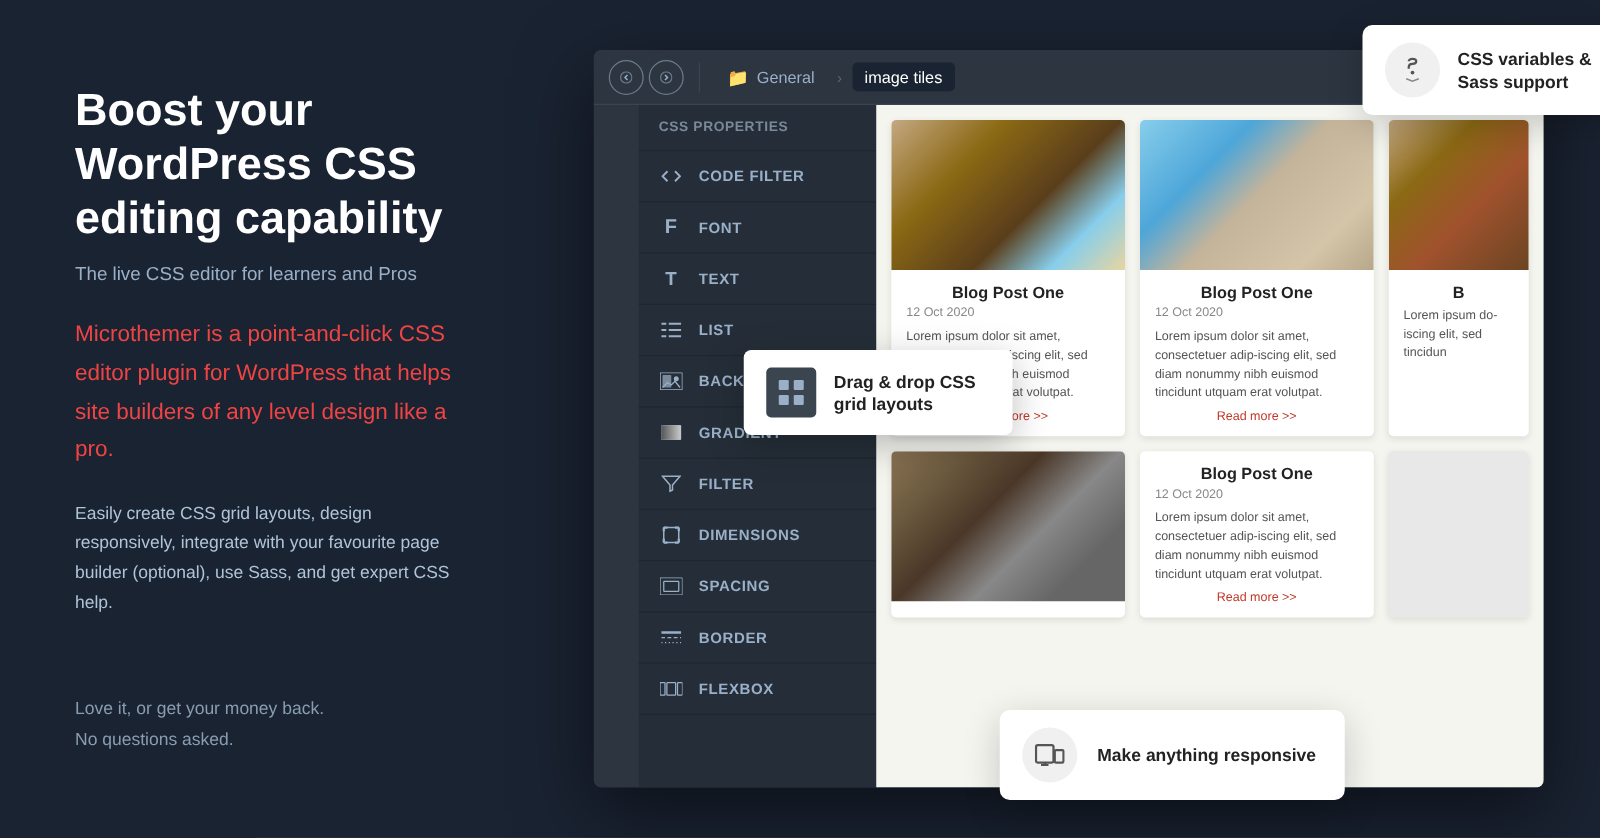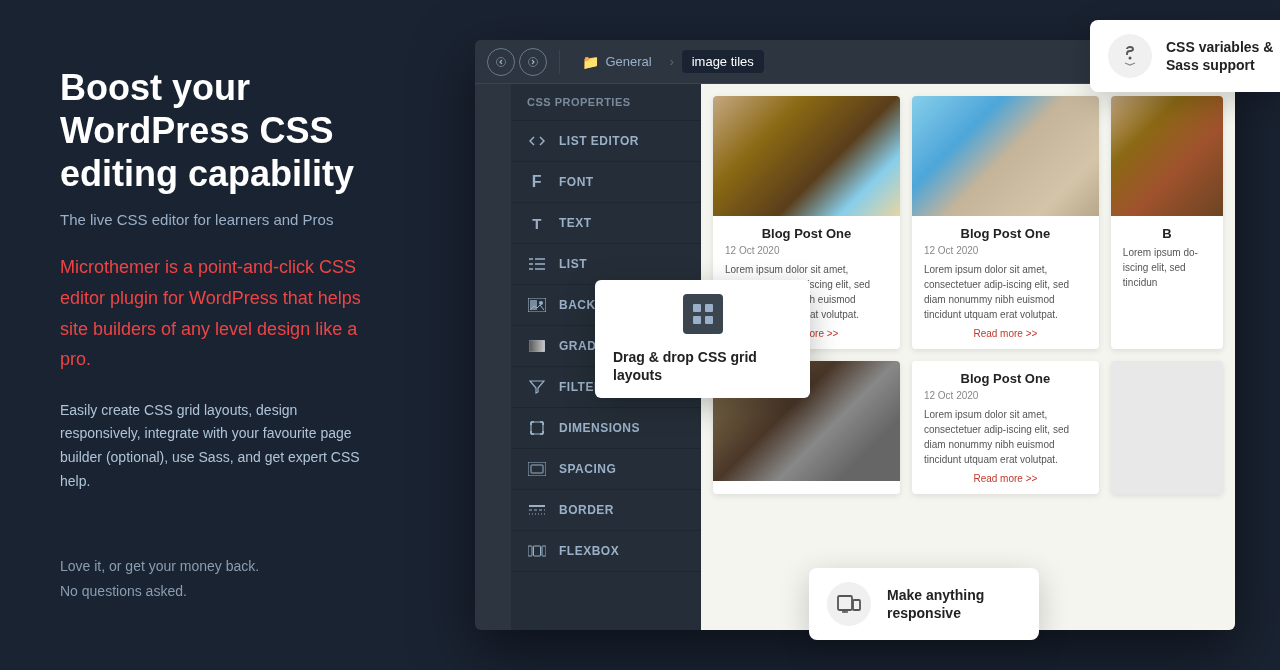--- a/index.html
+++ b/index.html
@@ -303,21 +303,21 @@
     .tooltip-card.top-right {
       top: 20px;
       right: -40px;
       width: 230px;
     }
 
     .tooltip-card.bottom-center {
       bottom: 30px;
       left: 50%;
       transform: translateX(-20%);
-      width: 230px;
+      width: 276px;
       gap: 16px;
     }
 
     .tooltip-icon {
       width: 44px;
       height: 44px;
       background: #f0f0f0;
       border-radius: 50%;
       display: flex;
       align-items: center;
@@ -340,21 +340,20 @@
       left: 165px;
       background: #fff;
       border-radius: 6px;
       padding: 14px 18px;
       display: flex;
       align-items: center;
       gap: 14px;
       box-shadow: 0 8px 30px rgba(0,0,0,0.25);
       z-index: 20;
       width: 215px;
-      flex-direction: column;
     }
 
     .drag-icon {
       width: 40px;
       height: 40px;
       background: #3a4550;
       border-radius: 4px;
       display: flex;
       align-items: center;
       justify-content: center;
@@ -438,21 +437,21 @@
       <div class="css-sidebar">
         <div class="css-properties-header">CSS PROPERTIES</div>
 
         <div class="css-menu-item">
           <div class="css-menu-icon">
             <svg width="16" height="16" viewBox="0 0 16 16" fill="none">
               <path d="M5 4L1 8L5 12" stroke="#9ab0c8" stroke-width="1.5" fill="none"></path>
               <path d="M11 4L15 8L11 12" stroke="#9ab0c8" stroke-width="1.5" fill="none"></path>
             </svg>
           </div>
-          <span>LIST EDITOR</span>
+          <span>CODE FILTER</span>
         </div>
 
         <div class="css-menu-item">
           <div class="css-menu-icon" style="font-size:16px; font-weight:900; color:#9ab0c8;">F</div>
           <span>FONT</span>
         </div>
 
         <div class="css-menu-item">
           <div class="css-menu-icon" style="font-size:15px; font-weight:900; color:#9ab0c8;">T</div>
           <span>TEXT</span>

